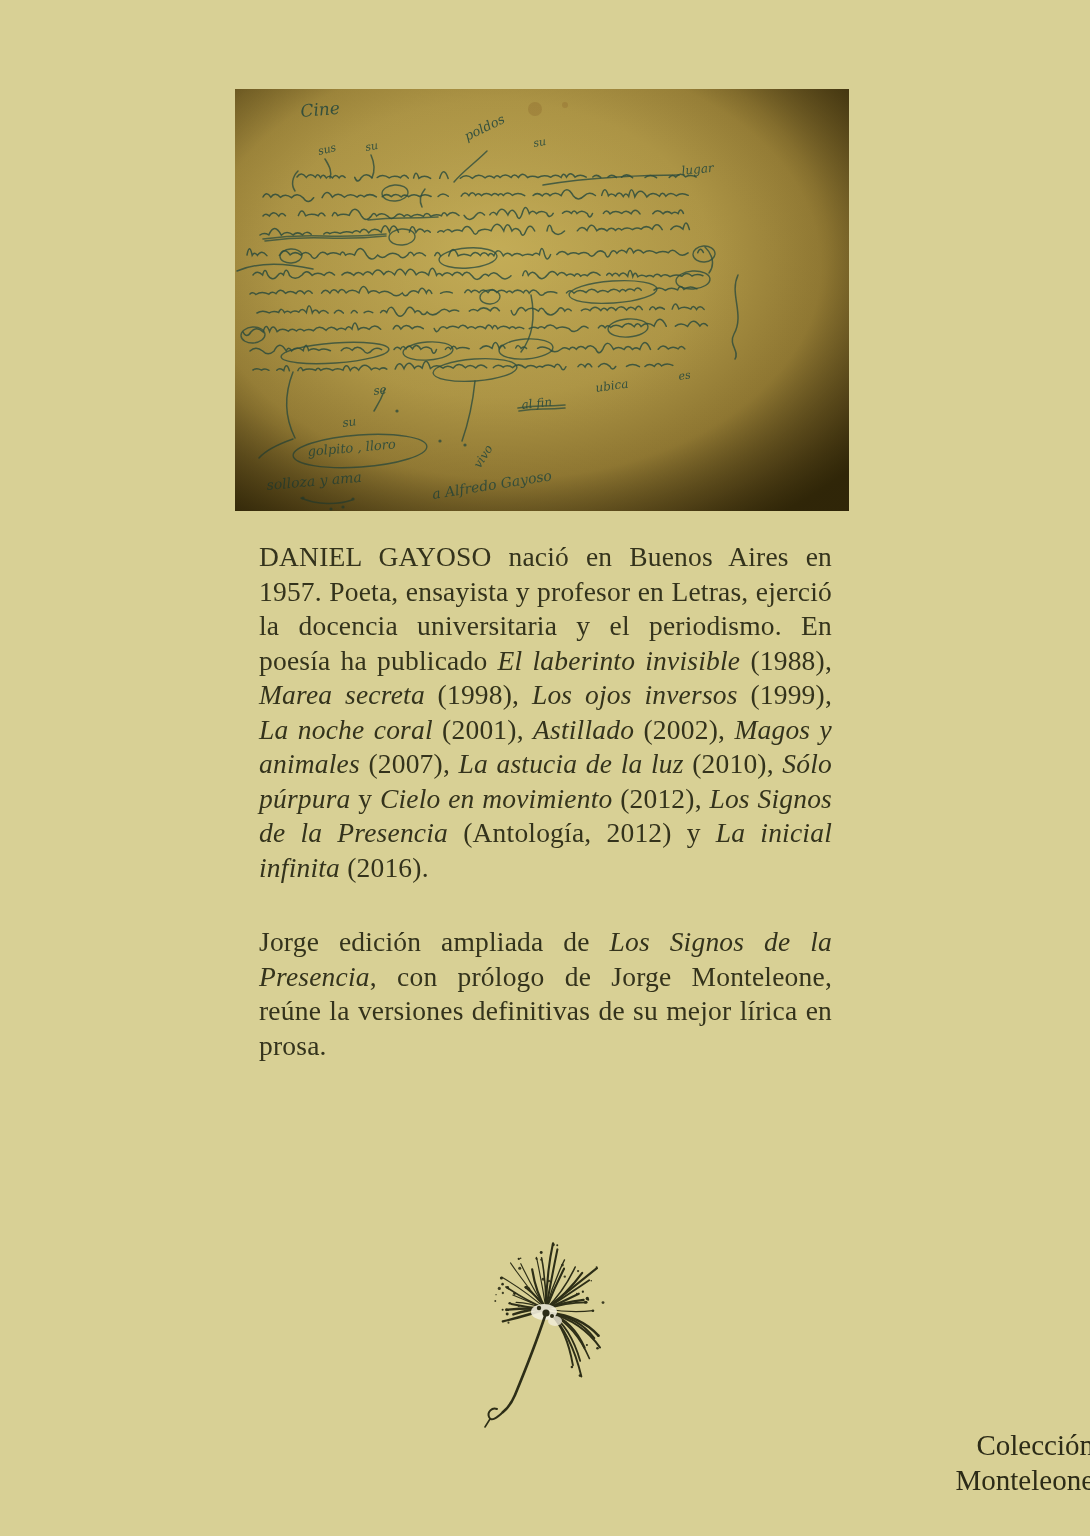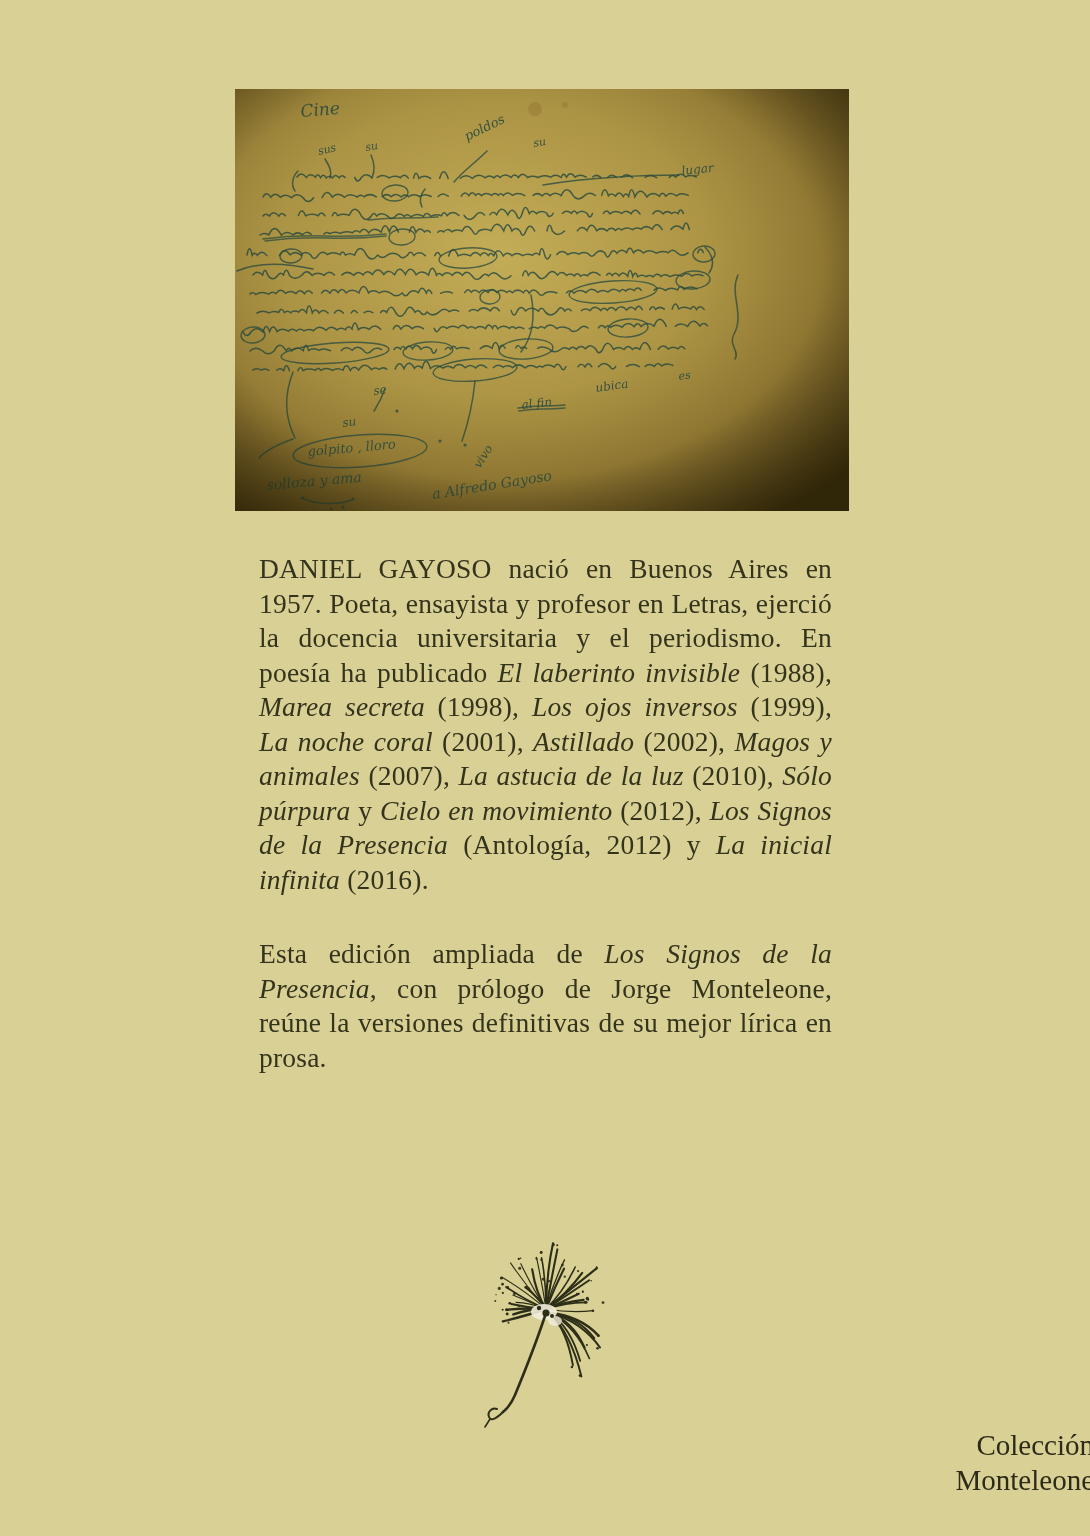--- a/index.html
+++ b/index.html
@@ -6,21 +6,21 @@
   body{
     width:1090px;height:1536px;position:relative;overflow:hidden;
     background:#d8d095;font-family:"Liberation Serif",serif;
   }
   .cover{position:absolute;inset:0}
   .photo{position:absolute;left:235px;top:89px;width:614px;height:422px;margin:0}
   .photo svg{display:block;width:100%;height:100%}
   .ms-word{font-family:"DejaVu Serif",serif;font-style:italic;fill:#2e4f40;opacity:.92}
   .bio{position:absolute;left:259px;top:540px;width:573px}
   .bio p{
-    margin:12px 0 40px 0;font-size:27.5px;line-height:34.5px;text-align:justify;
+    margin:0 0 40px 0;font-size:27.5px;line-height:34.5px;text-align:justify;
     color:#34331c;letter-spacing:.2px;
   }
   .it{font-style:italic}
   .colophon{position:absolute;left:4px;top:1213px;width:1090px;text-align:right}
   .dandelion{display:block;margin:0 auto}
   .col-line{font-size:29px;line-height:35px;color:#2c2b17}
 </style>
 </head>
 <body>
 
@@ -114,21 +114,21 @@
           <text x="245" y="380" font-size="12" transform="rotate(-58 245 380)" class="ms-word">vivo</text>
           <text x="32" y="401" font-size="14" transform="rotate(-5 32 401)" class="ms-word">solloza y ama</text>
           <text x="198" y="410" font-size="14" transform="rotate(-9 198 410)" class="ms-word">a Alfredo Gayoso</text>
         </g>
       <rect width="614" height="422" fill="url(#vig)"></rect>
     </svg>
   </figure>
 
   <section class="bio">
     <p><span>DANIEL GAYOSO nació en Buenos Aires en 1957. Poeta, ensayista y profesor en Letras, ejerció la docencia universitaria y el periodismo. En poesía ha publicado </span><span class="it">El laberinto invisible</span><span> (1988), </span><span class="it">Marea secreta</span><span> (1998), </span><span class="it">Los ojos inversos</span><span> (1999), </span><span class="it">La noche coral</span><span> (2001), </span><span class="it">Astillado</span><span> (2002), </span><span class="it">Magos y animales</span><span> (2007), </span><span class="it">La astucia de la luz</span><span> (2010), </span><span class="it">Sólo púrpura</span><span> y </span><span class="it">Cielo en movimiento</span><span> (2012), </span><span class="it">Los Signos de la Presencia</span><span> (Antología, 2012) y </span><span class="it">La inicial infinita</span><span> (2016).</span></p>
-    <p><span>Esta edición ampliada de </span><span class="it">Los Signos de la Presencia</span><span>, con prólogo de Jorge Monteleone, reúne la versiones definitivas de su mejor lírica en prosa.</span></p>
+    <p><span>Jorge edición ampliada de </span><span class="it">Los Signos de la Presencia</span><span>, con prólogo de Jorge Monteleone, reúne la versiones definitivas de su mejor lírica en prosa.</span></p>
   </section>
 
   <div class="colophon">
     <svg class="dandelion" width="230" height="215" viewBox="0 0 230 215" aria-hidden="true">
       <g id="dl-art">
           <path d="M 116 100 Q 146.6 103.1 164.4 122.6" fill="none" stroke="#2d2e17" stroke-width="2.482102854922414" stroke-linecap="round" opacity="1"></path>
           <circle cx="164.44767336254213" cy="122.7632355307016" r="1.2322971381247043" fill="#2d2e17" opacity="1"></circle>
           <path d="M 116 100 Q 144.3 104.3 160.3 125.1" fill="none" stroke="#2d2e17" stroke-width="1.9713638464920222" stroke-linecap="round" opacity="1"></path>
           <path d="M 116 100 Q 147.5 108.5 166.1 134.6" fill="none" stroke="#2d2e17" stroke-width="1.852599512692541" stroke-linecap="round" opacity="1"></path>
           <circle cx="163.47118126057245" cy="135.17254134141083" r="1.2732597711030393" fill="#2d2e17" opacity="1"></circle>

